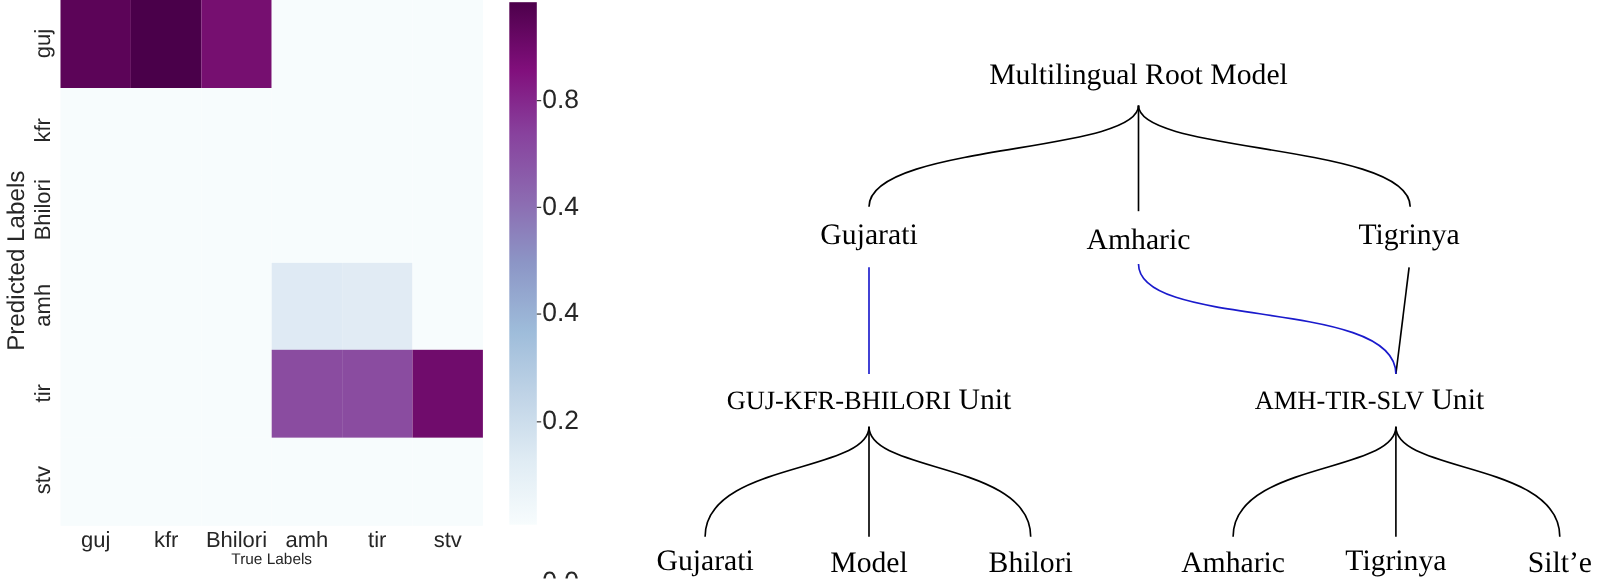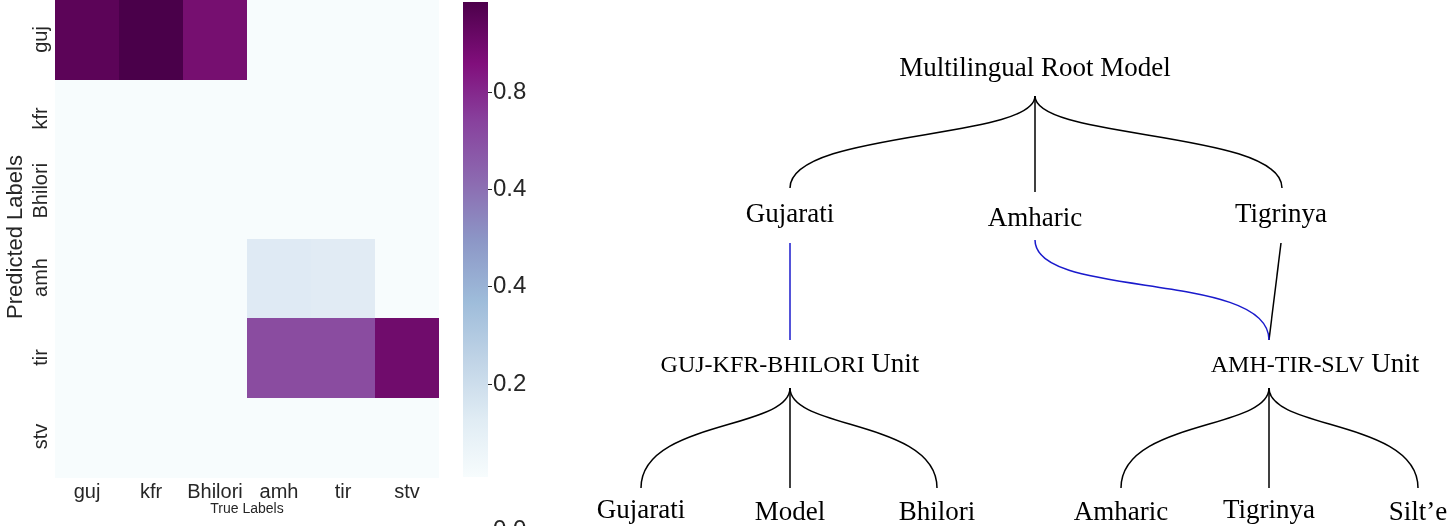--- a/index.html
+++ b/index.html
@@ -108,20 +108,20 @@
     <path d="M1035 240 C1035 300, 1269 270, 1269 340"></path>
   </g>
 </svg>
 
 <div class="tnode" style="left:1035px;top:52px;">Multilingual Root Model</div>
 <div class="tnode" style="left:790px;top:198px;">Gujarati</div>
 <div class="tnode" style="left:1035px;top:202px;">Amharic</div>
 <div class="tnode" style="left:1281px;top:198px;">Tigrinya</div>
 
 <div class="tnode unit" style="left:790px;top:348px;"><span class="sc">GUJ-KFR-BHILORI</span> <span>Unit</span></div>
-<div class="tnode unit" style="left:1315px;top:348px;text-align:center;"><span class="sc">AMH-TIR-SLV</span> <span>Unit</span></div>
+<div class="tnode unit" style="left:1245px;top:348px;text-align:center;"><span class="sc">AMH-TIR-SLV</span> <span>Unit</span></div>
 
 <div class="tnode" style="left:641px;top:494px;">Gujarati</div>
 <div class="tnode" style="left:790px;top:496px;">Model</div>
 <div class="tnode" style="left:937px;top:496px;">Bhilori</div>
 <div class="tnode" style="left:1121px;top:496px;">Amharic</div>
 <div class="tnode" style="left:1269px;top:494px;">Tigrinya</div>
 <div class="tnode" style="left:1418px;top:496px;">Silt’e</div>
 
 </body></html>

